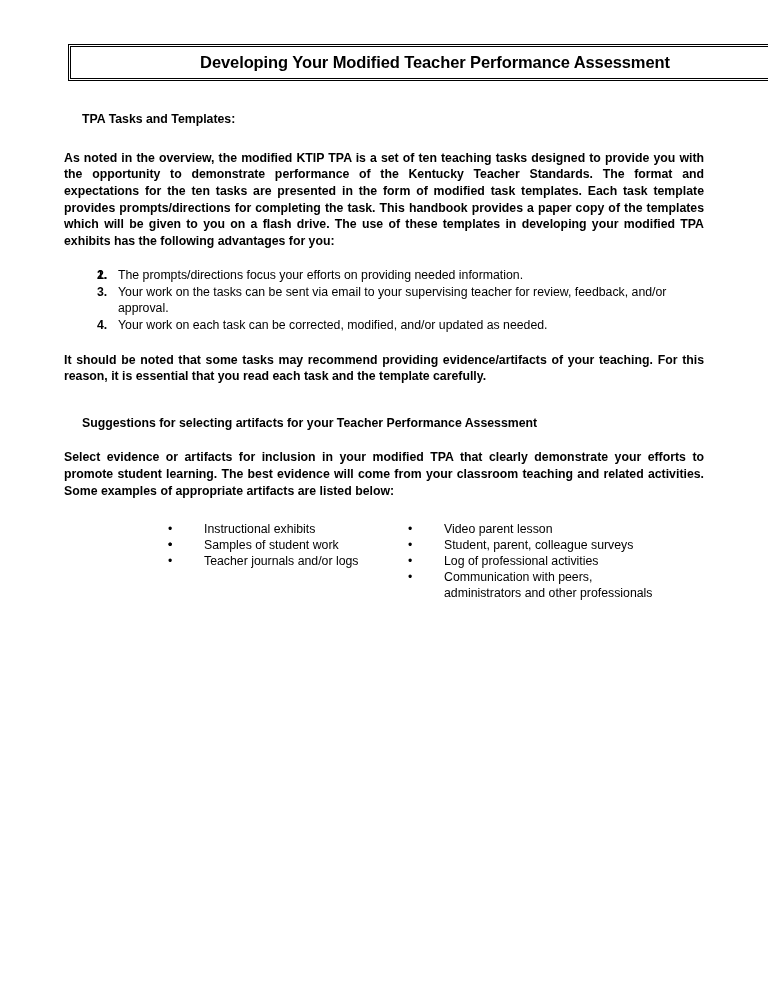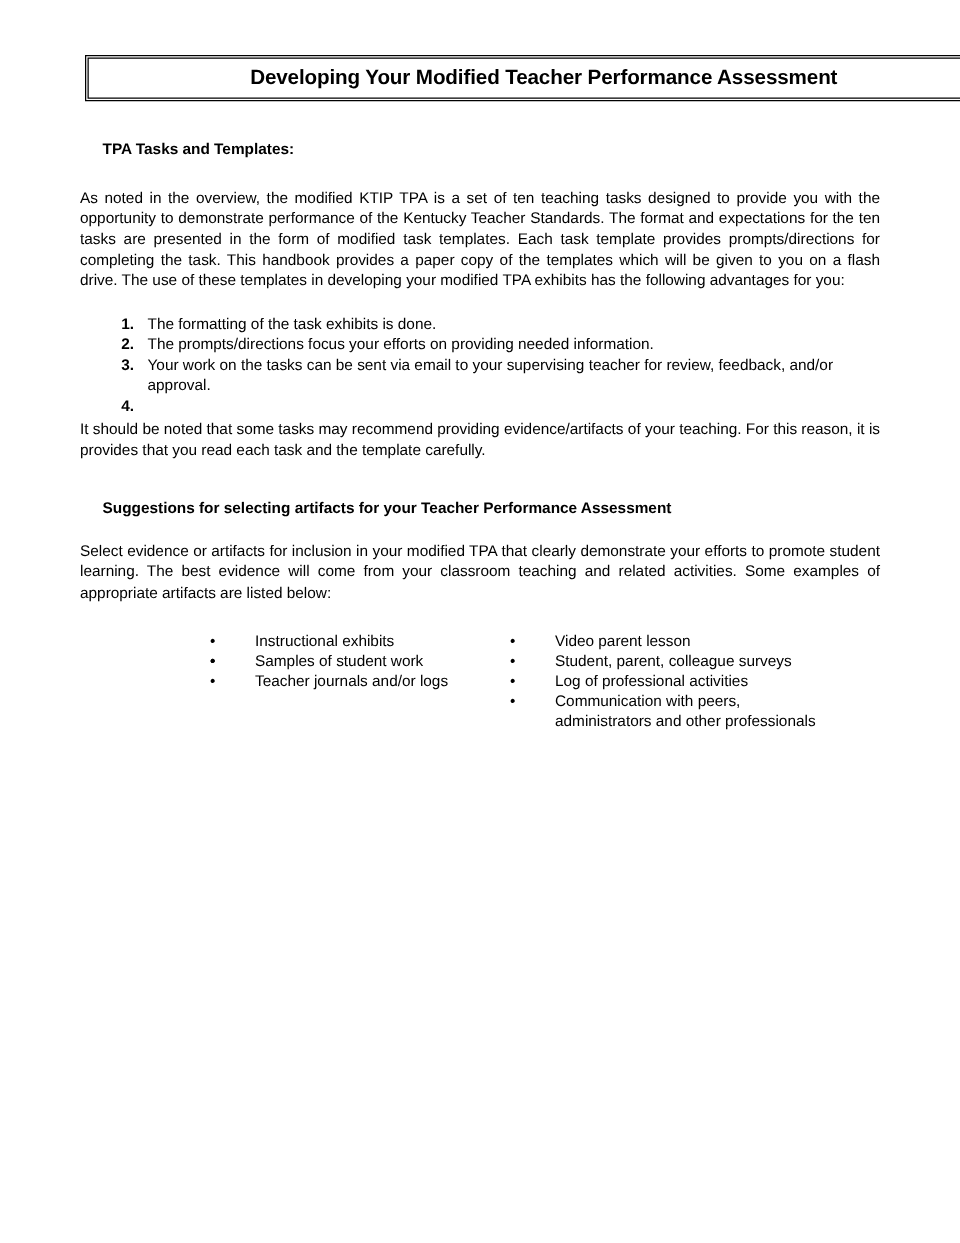--- a/index.html
+++ b/index.html
@@ -48,20 +48,21 @@
     font-size: 12.3px;
     font-weight: bold;
     line-height: 1.35;
     margin-left: 18px;
   }
   .body-par {
     font-size: 12.3px;
     line-height: 16.6px;
     text-align: justify;
     text-justify: inter-word;
+    font-weight: bold;
   }
   .space-18 { height: 18px; }
   .space-22 { height: 22px; }
   .space-30 { height: 30px; }
 
   
   .num-list {
     margin: 0;
     padding: 0;
     list-style: none;
@@ -130,38 +131,38 @@
 
   <div class="space-22"></div>
 
   <div class="body-par">As noted in the overview, the modified KTIP TPA is a set of ten teaching tasks designed to provide you with the opportunity to demonstrate performance of the Kentucky Teacher Standards.  The format and expectations for the ten tasks are presented in the form of modified task templates.  Each task template provides prompts/directions for completing the task.  This handbook provides a paper copy of the templates which will be given to you on a flash drive. The use of these templates in developing your modified TPA exhibits has the following advantages for you:</div>
 
   <div class="space-18"></div>
 
   <ol class="num-list">
     <li class="num-item">
       <span class="num-marker">1.</span>
-      <span>The formatting of the task exhibits is done.</span>
     </li>
     <li class="num-item">
       <span class="num-marker">2.</span>
       <span>The prompts/directions focus your efforts on providing needed information.</span>
     </li>
     <li class="num-item">
       <span class="num-marker">3.</span>
       <span>Your work on the tasks can be sent via email to your supervising teacher for review, feedback, and/or approval.</span>
     </li>
     <li class="num-item">
       <span class="num-marker">4.</span>
+      <span>Your work on each task can be corrected, modified, and/or updated as needed.</span>
     </li>
   </ol>
 
   <div class="space-18"></div>
 
-  <div class="body-par">It should be noted that some tasks may recommend providing evidence/artifacts of your teaching.  For this reason, it is provides that you read each task and the template carefully.</div>
+  <div class="body-par">It should be noted that some tasks may recommend providing evidence/artifacts of your teaching.  For this reason, it is essential that you read each task and the template carefully.</div>
 
   <div class="space-30"></div>
 
   <div class="section-heading">Suggestions for selecting artifacts for your Teacher Performance Assessment</div>
 
   <div class="space-18"></div>
 
   <div class="body-par">Select evidence or artifacts for inclusion in your modified TPA that clearly demonstrate your efforts to promote student learning.  The best evidence will come from your classroom teaching and related activities.  Some examples of appropriate artifacts are listed below:</div>
 
   <div class="space-22"></div>

